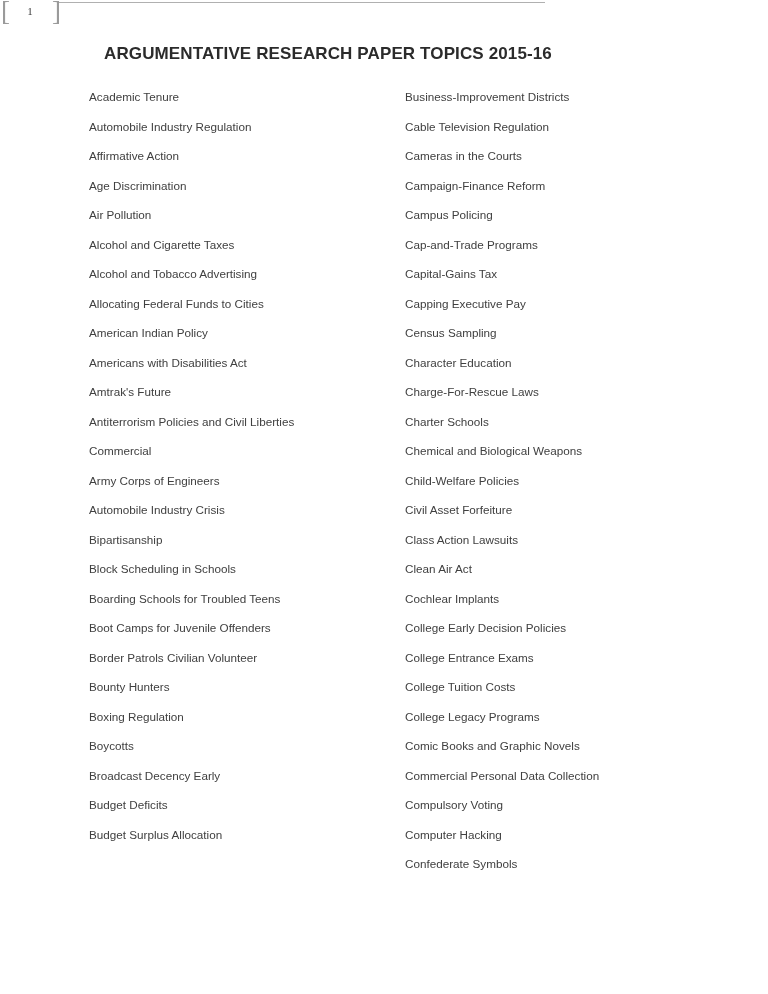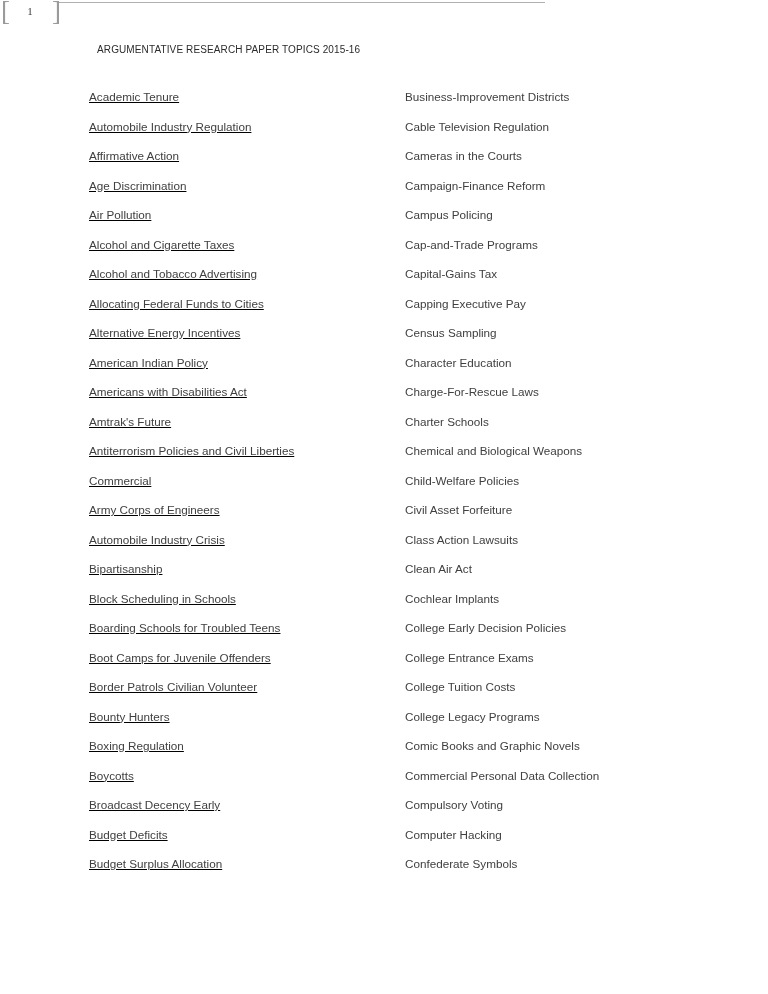--- a/index.html
+++ b/index.html
@@ -57,39 +57,39 @@
     text-align: center;
     font-size: 11px;
     line-height: 16px;
     color: #3f3f3f;
     font-family: "Liberation Serif", serif;
   }
 
   
   .doc-title {
     position: absolute;
-    left: 97px;
+    left: 104px;
     top: 44px;
-    font-size: 10px;
-    font-weight: normal;
+    font-size: 17px;
+    font-weight: bold;
     letter-spacing: 0.12px;
     color: #2b2b2b;
   }
 
   .topic-columns {
     position: absolute;
     left: 0;
     top: 88px;
     width: 768px;
   }
   .topic-column {
     position: absolute;
     top: 0;
   }
-  .column-left  { left: 89px;  width: 300px; text-decoration: underline; }
+  .column-left  { left: 89px;  width: 300px; }
   .column-right { left: 405px; width: 330px; }
 
   .topic-item {
     height: 29.5px;
     line-height: 17px;
     font-size: 11.7px;
     color: #404040;
     white-space: nowrap;
   }
 </style>
@@ -110,21 +110,20 @@
 <div class="topic-columns">
   <div class="topic-column column-left">
       <div class="topic-item">Academic Tenure</div>
       <div class="topic-item">Automobile Industry Regulation</div>
       <div class="topic-item">Affirmative Action</div>
       <div class="topic-item">Age Discrimination</div>
       <div class="topic-item">Air Pollution</div>
       <div class="topic-item">Alcohol and Cigarette Taxes</div>
       <div class="topic-item">Alcohol and Tobacco Advertising</div>
       <div class="topic-item">Allocating Federal Funds to Cities</div>
-      <div class="topic-item">Alternative Energy Incentives</div>
       <div class="topic-item">American Indian Policy</div>
       <div class="topic-item">Americans with Disabilities Act</div>
       <div class="topic-item">Amtrak's Future</div>
       <div class="topic-item">Antiterrorism Policies and Civil Liberties</div>
       <div class="topic-item">Commercial</div>
       <div class="topic-item">Army Corps of Engineers</div>
       <div class="topic-item">Automobile Industry Crisis</div>
       <div class="topic-item">Bipartisanship</div>
       <div class="topic-item">Block Scheduling in Schools</div>
       <div class="topic-item">Boarding Schools for Troubled Teens</div>

